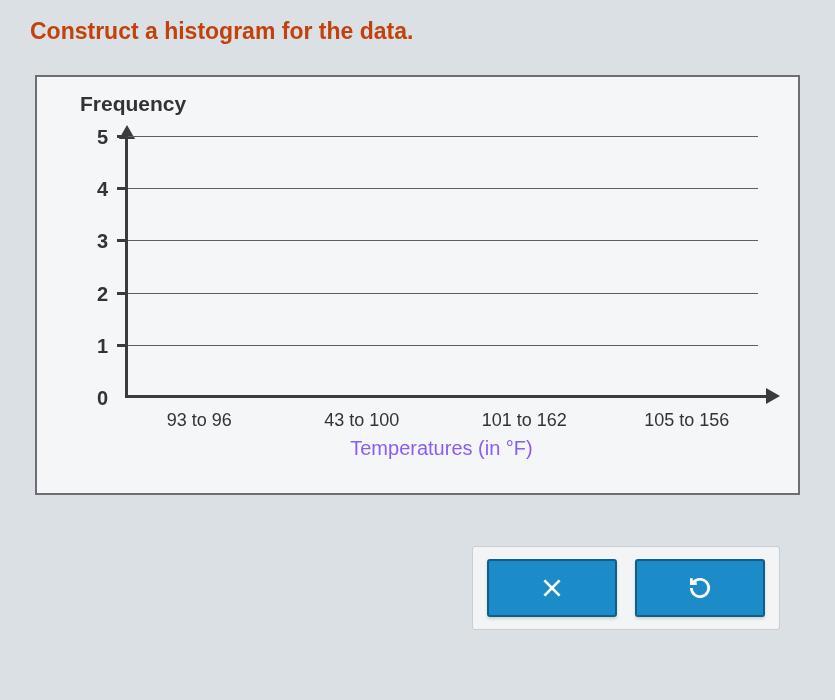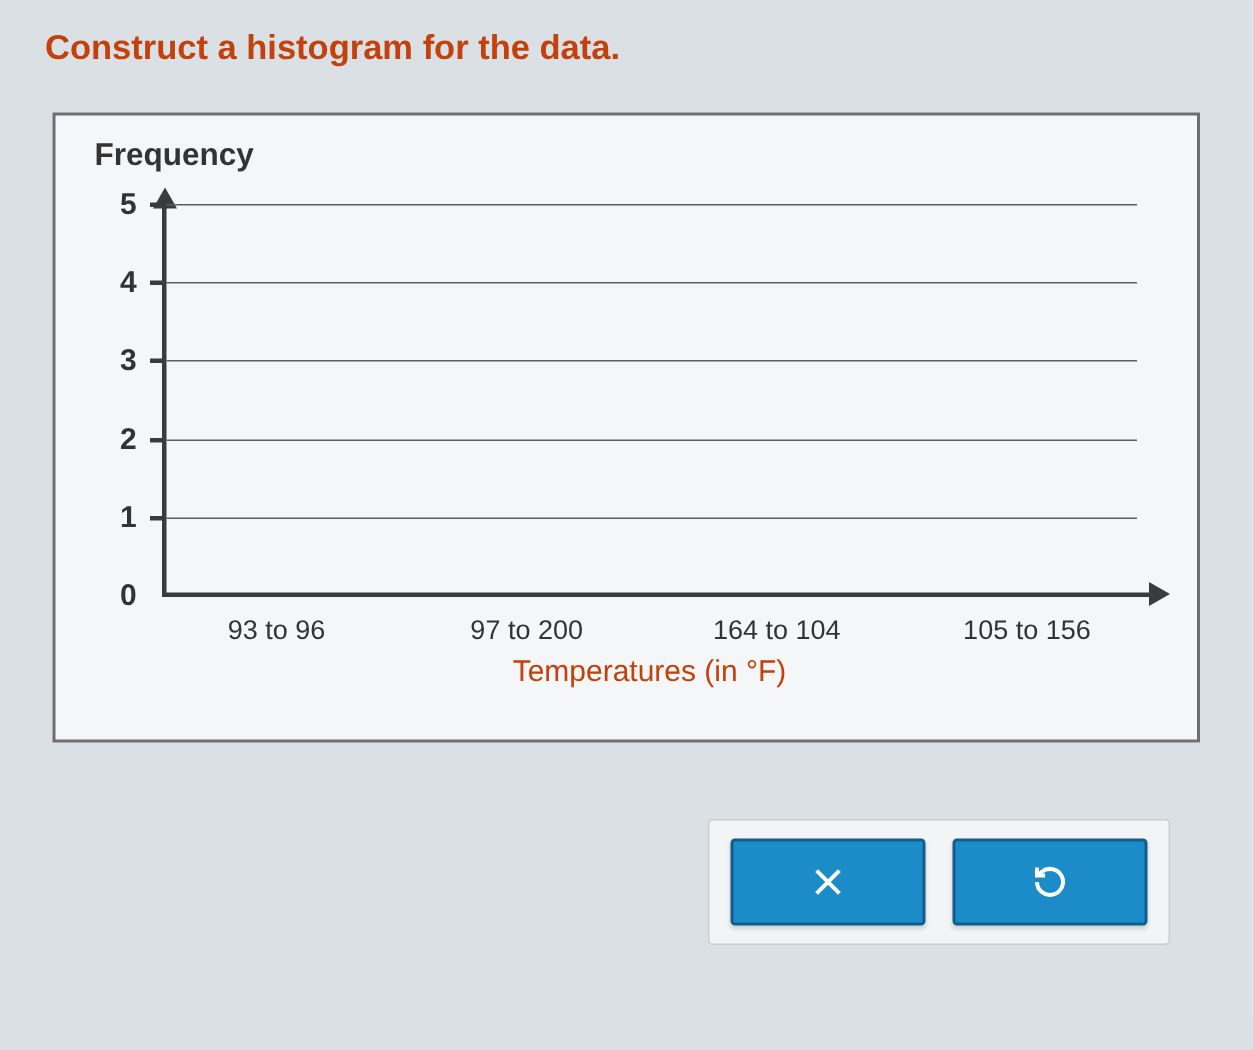--- a/index.html
+++ b/index.html
@@ -20,21 +20,21 @@
       font-weight: bold;
       color: #c2410c;
       padding: 18px 0 0 30px;
     }
     .chart-panel {
       background: #f5f6f8;
       border: 2px solid #6b6f73;
       margin: 30px 35px 0 35px;
       height: 420px;
       position: relative;
-      padding: 15px 20px 15px 16px;
+      padding: 15px 20px 15px 33px;
     }
     .chart-area {
       position: relative;
       width: 100%;
       height: 100%;
     }
     .ylabel-title {
       position: absolute;
       top: 0;
       left: 10px;
@@ -123,21 +123,21 @@
       text-align: center;
       white-space: nowrap;
     }
     .xlabel-title {
       position: absolute;
       left: 0;
       right: 0;
       bottom: -62px;
       text-align: center;
       font-size: 20px;
-      color: #c2410c;
+      color: #8b5cf6;
     }
     .button-row {
       position: absolute;
       right: 55px;
       bottom: 70px;
       display: flex;
       gap: 18px;
       background: #f2f4f6;
       padding: 12px 14px;
       border: 1px solid #c9cdd1;
@@ -195,22 +195,22 @@
       <div class="yticklabel" style="bottom: calc(2/5 * 100%); transform: translateY(50%);">2</div>
 
       <div class="gridline" style="bottom: calc(1/5 * 100%);"></div>
       <div class="ytick" style="bottom: calc(1/5 * 100% - 1px);"></div>
       <div class="yticklabel" style="bottom: calc(1/5 * 100%); transform: translateY(50%);">1</div>
 
       <div class="yticklabel" style="bottom: 0; transform: translateY(50%);">0</div>
 
       <div class="xticklabels">
         <span>93 to 96</span>
-        <span>97 to 200</span>
-        <span>164 to 104</span>
+        <span>43 to 100</span>
+        <span>101 to 162</span>
         <span>105 to 156</span>
       </div>
       <div class="xlabel-title">Temperatures (in °F)</div>
     </div>
   </div>
 </div>
 
 <div class="button-row">
   <div class="action-btn" title="clear">
     <svg viewBox="0 0 24 24">

